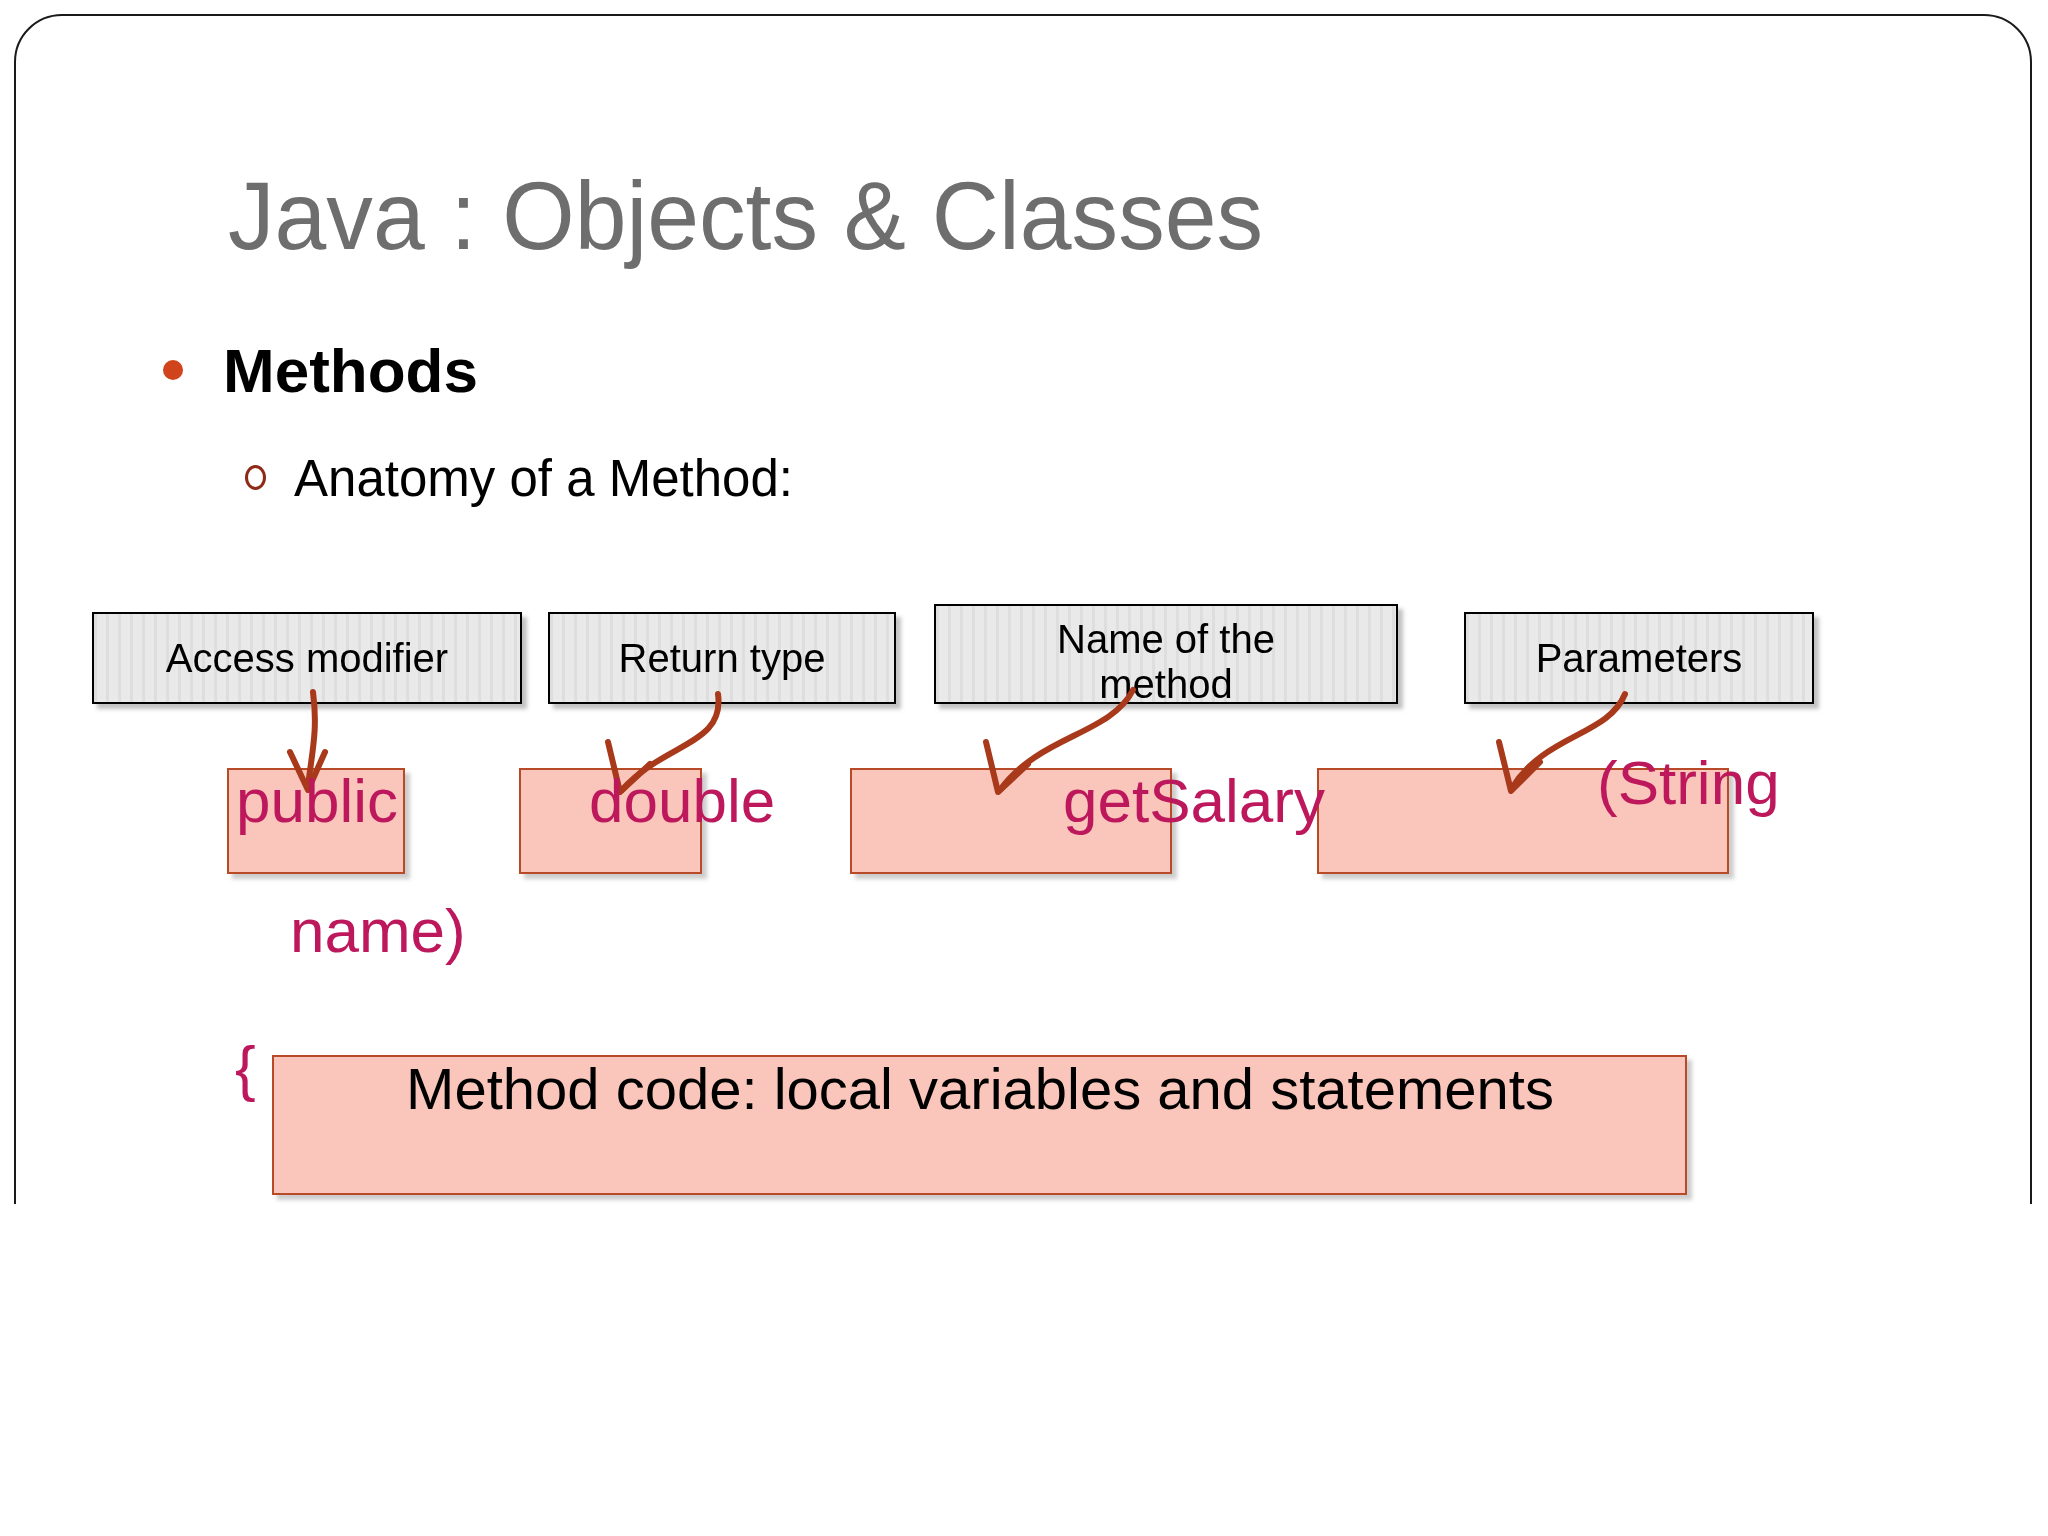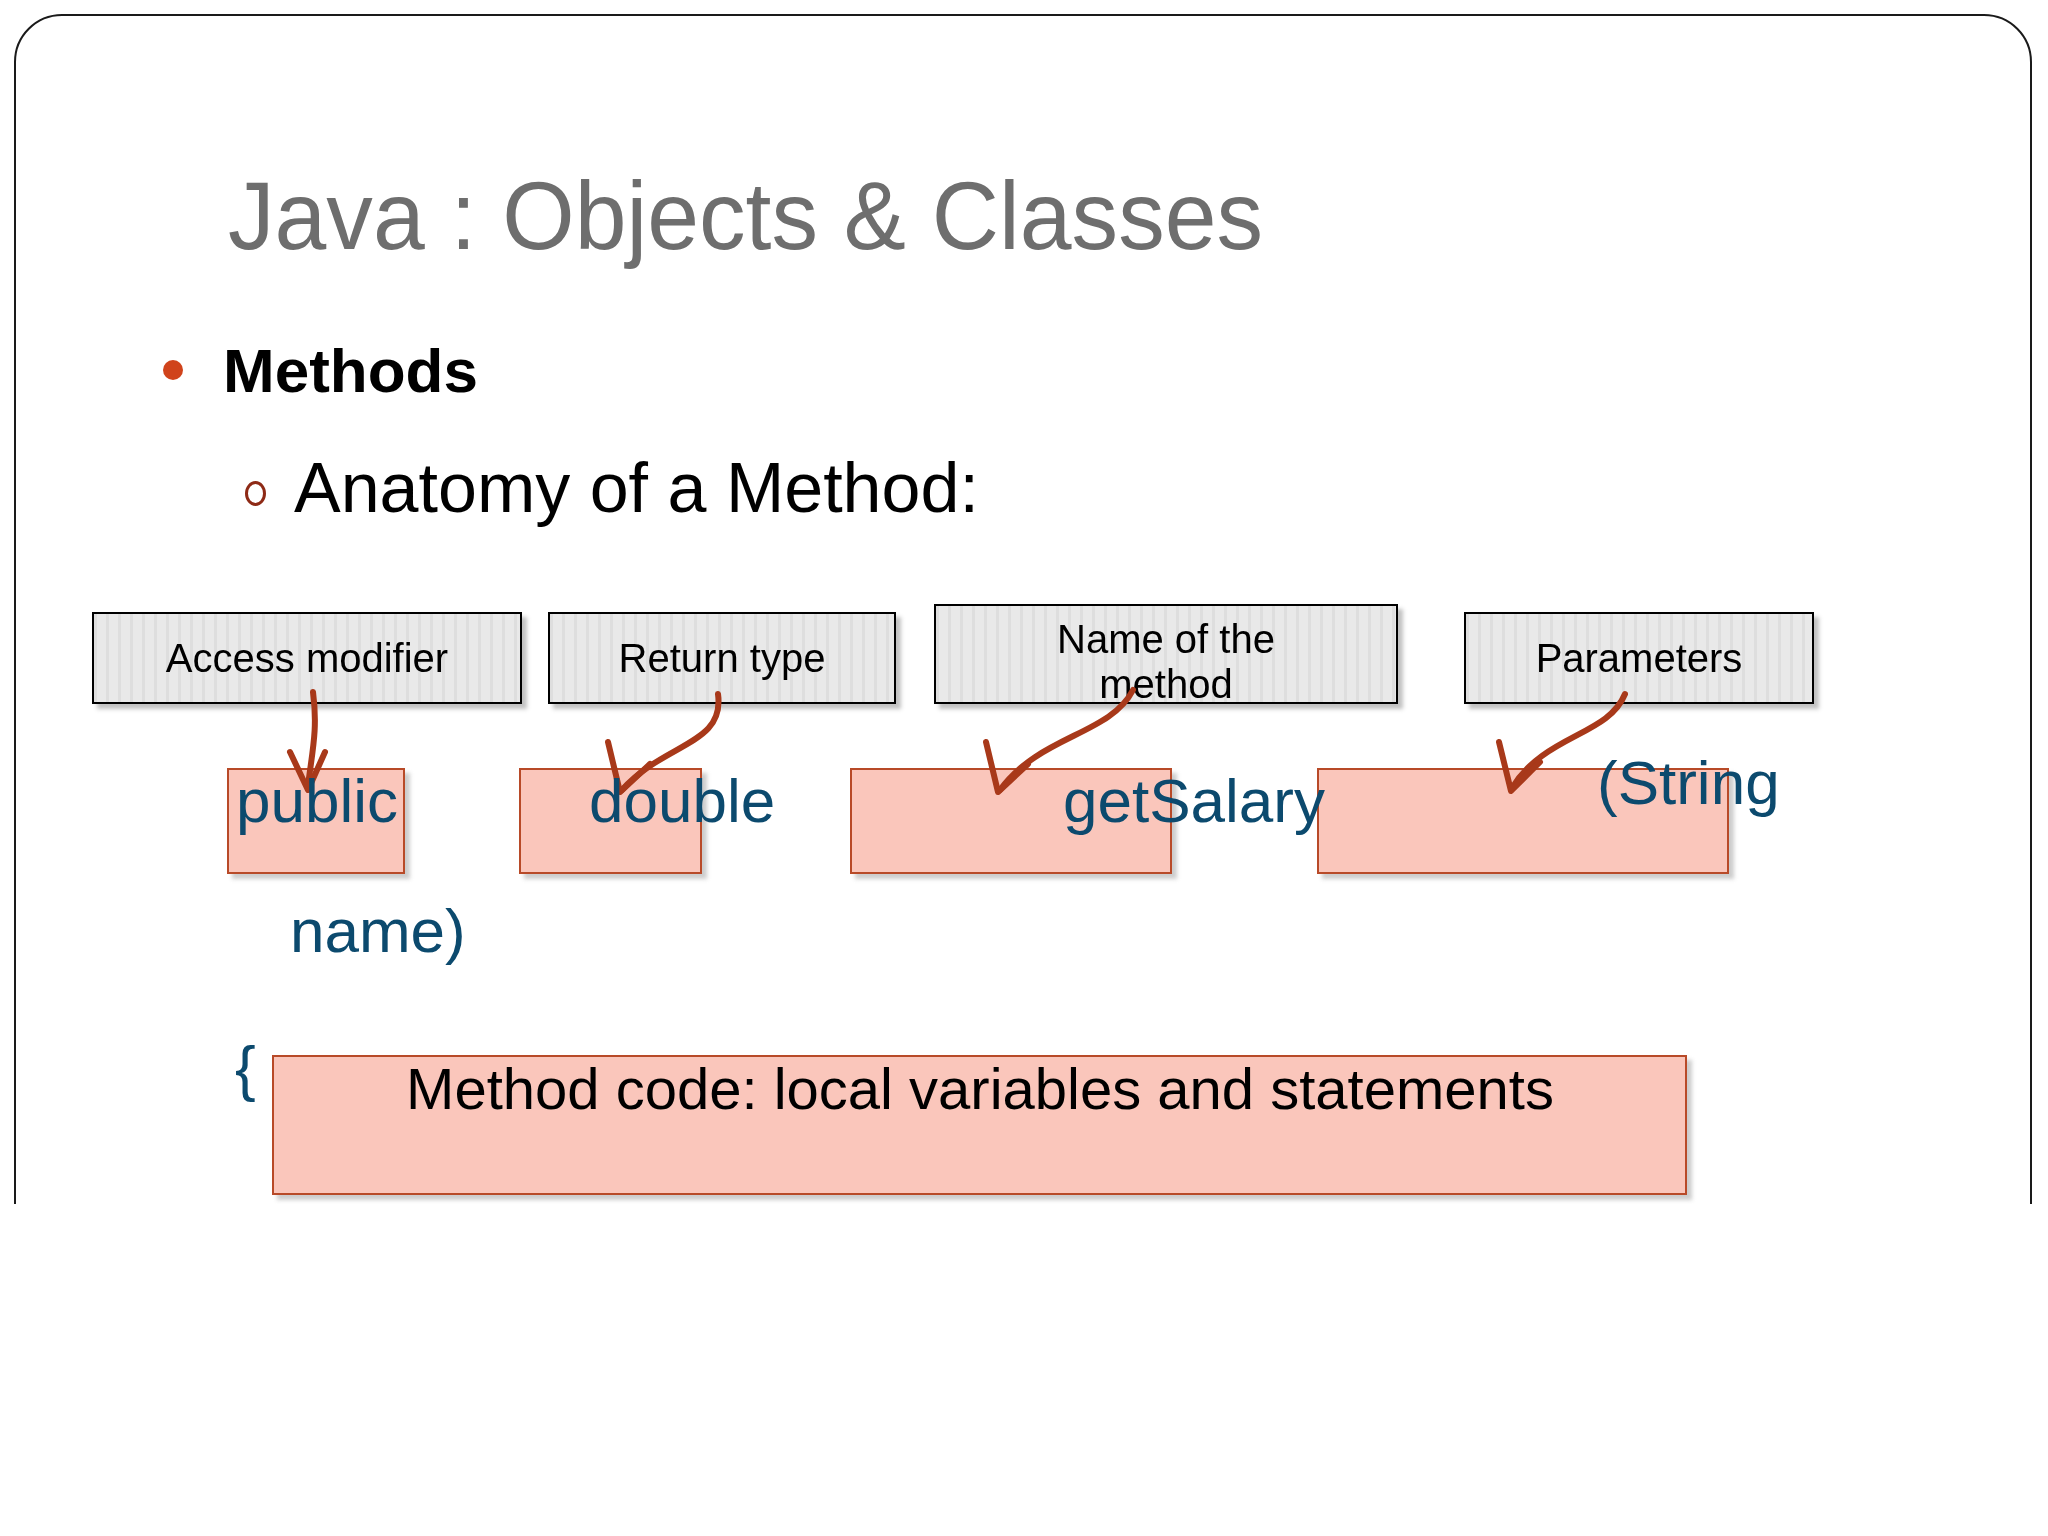--- a/index.html
+++ b/index.html
@@ -86,21 +86,21 @@
     border: 3px solid #8e2a16;
     background: transparent;
     display: inline-block;
     margin-right: 28px;
     position: relative;
     top: -6px;
     box-sizing: border-box;
     flex: 0 0 auto;
   }
   #anatomy-label {
-    font-size: 70px;
+    font-size: 51px;
     line-height: 1;
     color: #000000;
     white-space: nowrap;
   }
 
   
   .gray-box {
     position: absolute;
     box-sizing: border-box;
     background: linear-gradient(
@@ -151,21 +151,21 @@
   
   #code-layer {
     position: absolute;
     left: 0; top: 0; width: 100%; height: 100%;
     pointer-events: none;
   }
   .code-text {
     position: absolute;
     font-size: 62px;
     line-height: 1;
-    color: #0c4a6e;
+    color: #be185d;
     white-space: nowrap;
   }
   #ct-public { left: 236px;  top: 770px; }
   #ct-double { left: 589px;  top: 770px; }
   #ct-getsal { left: 1063px; top: 770px; }
   #ct-string { left: 1597px; top: 752px; }
   #ct-name   { left: 290px;  top: 900px; }
   #ct-brace-open  { left: 235px; top: 1037px; }
   #ct-brace-close { left: 235px; top: 1318px; }
 

